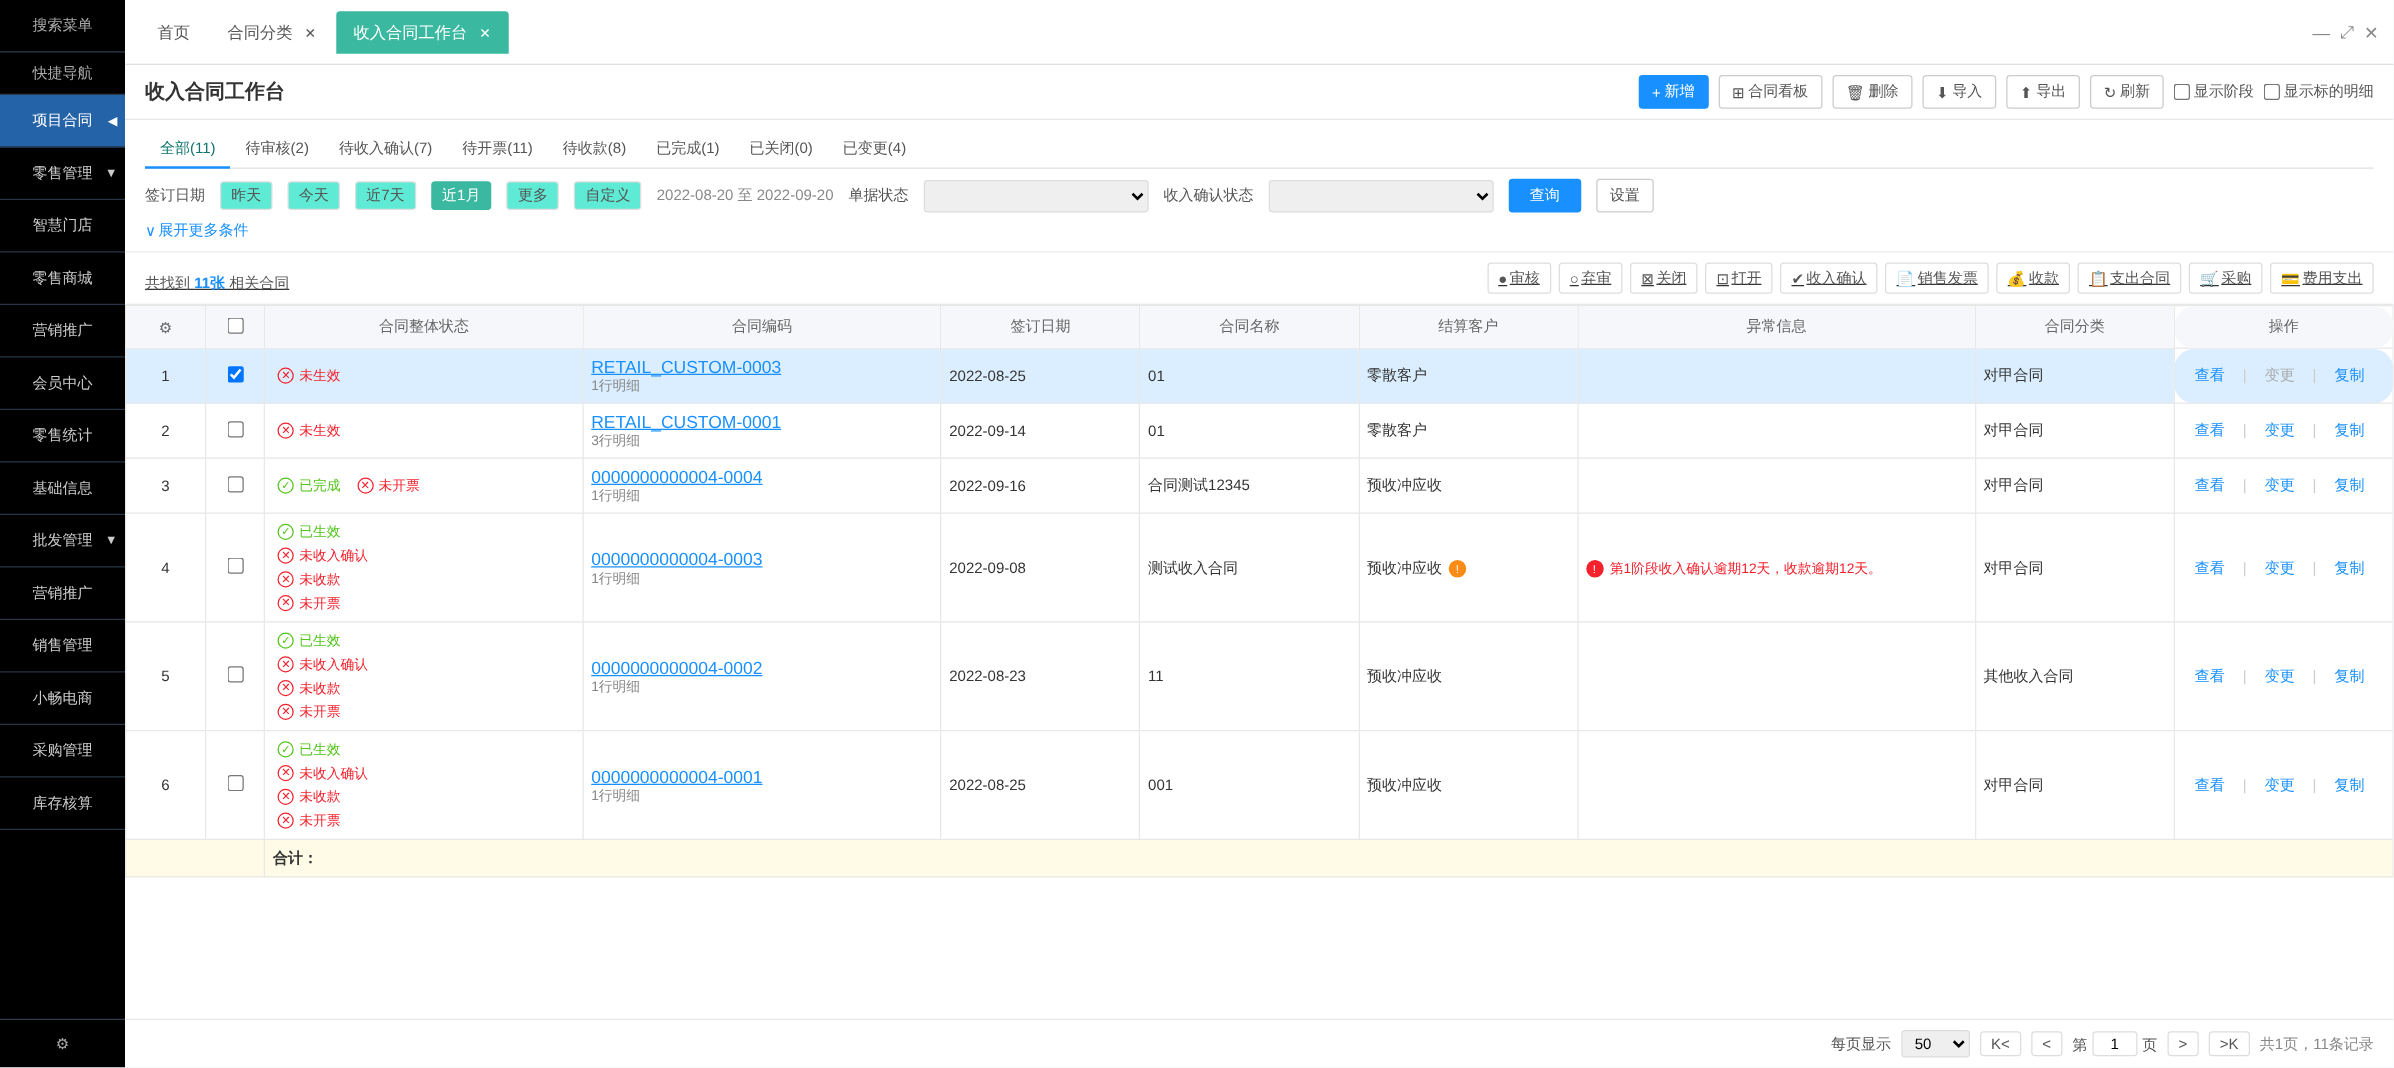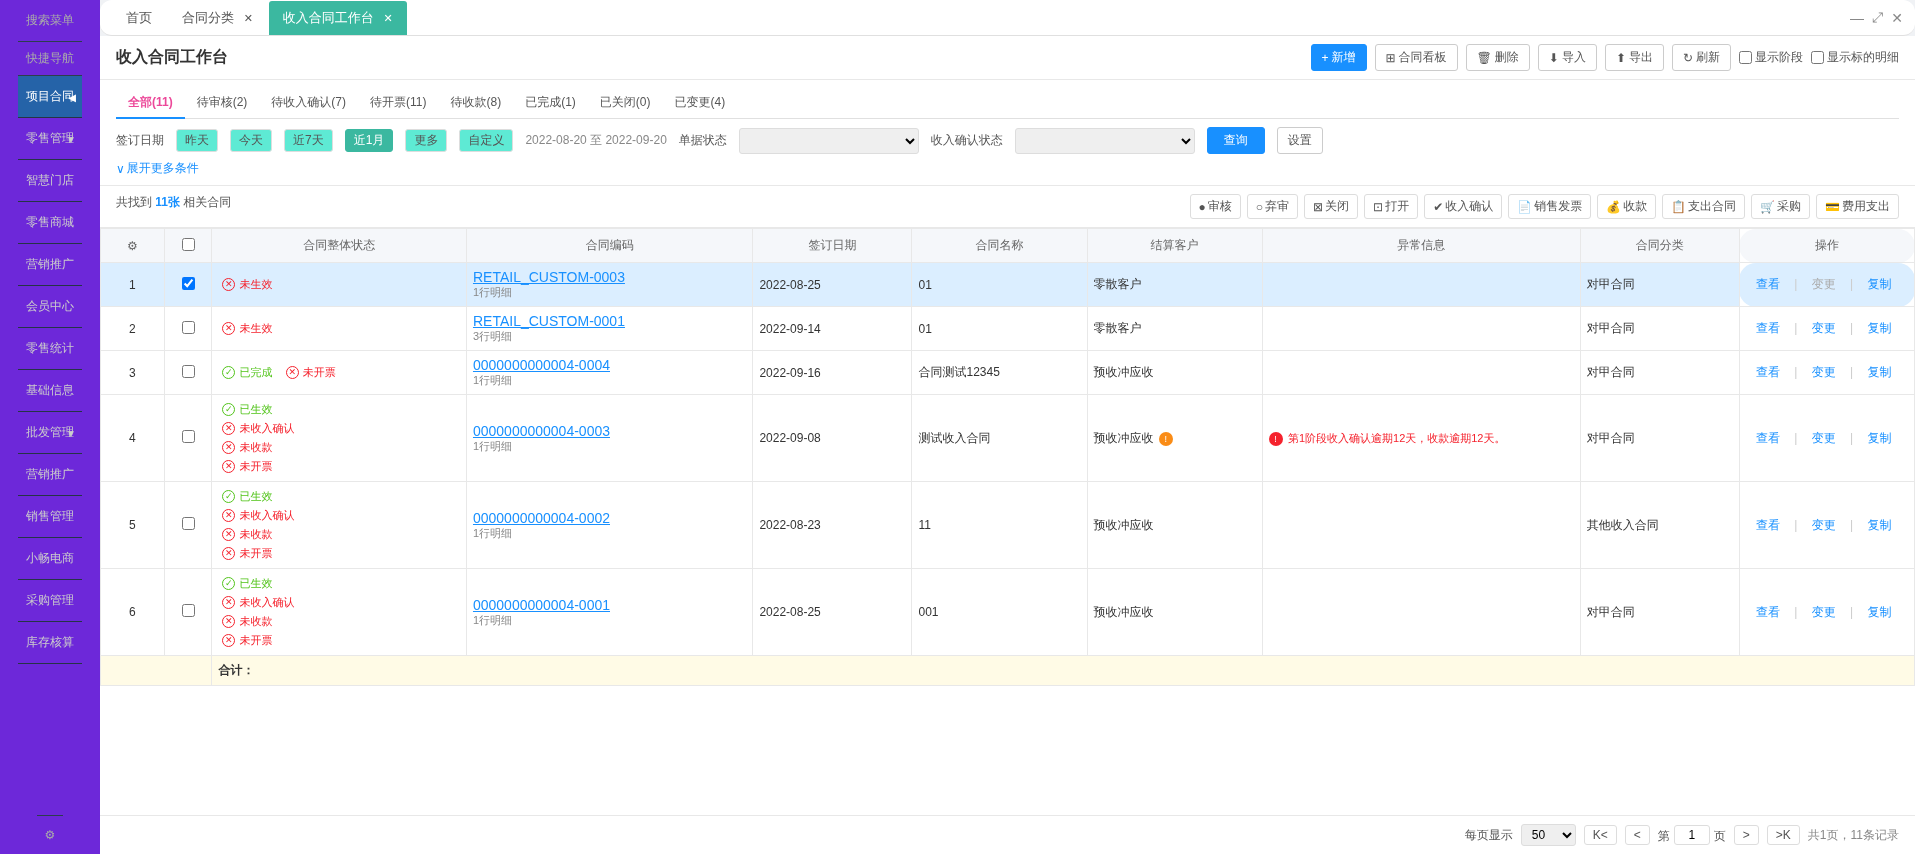--- a/index.html
+++ b/index.html
@@ -1,62 +1,62 @@
 <!DOCTYPE html>
 <html><head>
   <meta charset="utf-8">
   <style>
     * { box-sizing: border-box; margin: 0; padding: 0; }
     body { font-family: 'Microsoft YaHei', '微软雅黑', Arial, sans-serif; font-size: 12px; background: #f0f2f5; color: #333; display: flex; height: 854px; overflow: hidden; }
 
     
-    .sidebar { width: 100px; background: #6d28d9; color: #ccc; display: flex; flex-direction: column; height: 100%; flex-shrink: 0; align-items: center; }
+    .sidebar { width: 100px; background: #000000; color: #ccc; display: flex; flex-direction: column; height: 100%; flex-shrink: 0; }
     .sidebar-search { padding: 12px 8px; font-size: 12px; color: #aaa; text-align: center; border-bottom: 1px solid #2d3d4e; cursor: pointer; }
     .sidebar-nav { padding: 8px; font-size: 12px; color: #aaa; text-align: center; cursor: pointer; border-bottom: 1px solid #2d3d4e; }
     .sidebar-items { flex: 1; overflow-y: auto; }
     .sidebar-item { padding: 12px 8px; text-align: center; cursor: pointer; font-size: 12px; color: #ccc; border-bottom: 1px solid #263445; position: relative; }
     .sidebar-item.active { background: #2563a8; color: #fff; }
     .sidebar-item .arrow { position: absolute; right: 6px; top: 50%; transform: translateY(-50%); font-size: 10px; }
     .sidebar-bottom { padding: 12px 8px; text-align: center; color: #aaa; cursor: pointer; border-top: 1px solid #2d3d4e; }
 
     
     .main { flex: 1; display: flex; flex-direction: column; overflow: hidden; }
 
     
-    .tab-bar { background: #fff; border-bottom: 1px solid #e0e0e0; display: flex; align-items: center; padding: 0 12px; height: 36px; flex-shrink: 0; border-radius: 12px; }
+    .tab-bar { background: #fff; border-bottom: 1px solid #e0e0e0; display: flex; align-items: center; padding: 0 12px; height: 52px; flex-shrink: 0; }
     .tab-item { padding: 8px 14px; font-size: 13px; cursor: pointer; color: #555; margin-right: 2px; }
     .tab-item.active { background: #3bb8a0; color: #fff; border-radius: 3px 3px 0 0; }
     .tab-close { font-size: 11px; margin-left: 6px; cursor: pointer; }
     .tab-spacer { flex: 1; }
     .window-controls { display: flex; gap: 8px; align-items: center; font-size: 14px; color: #888; cursor: pointer; }
 
     
     .page-header { background: #fff; padding: 8px 16px; display: flex; align-items: center; justify-content: space-between; border-bottom: 1px solid #e8e8e8; flex-shrink: 0; }
     .page-title { font-size: 16px; font-weight: bold; color: #333; }
     .header-actions { display: flex; gap: 8px; align-items: center; }
     .btn { padding: 4px 10px; border: 1px solid #ccc; background: #fff; border-radius: 3px; cursor: pointer; font-size: 12px; color: #555; display: flex; align-items: center; gap: 3px; }
     .btn-primary { background: #1890ff; color: #fff; border-color: #1890ff; }
     .checkbox-label { display: flex; align-items: center; gap: 3px; font-size: 12px; color: #555; cursor: pointer; }
 
     
     .filter-section { background: #fff; padding: 8px 16px; border-bottom: 1px solid #e8e8e8; flex-shrink: 0; }
     .filter-tabs { display: flex; gap: 0; border-bottom: 1px solid #e0e0e0; margin-bottom: 8px; }
     .filter-tab { padding: 6px 12px; font-size: 12px; cursor: pointer; color: #555; border-bottom: 2px solid transparent; margin-bottom: -1px; }
-    .filter-tab.active { color: #ec4899; border-bottom-color: #1890ff; font-weight: 700; }
+    .filter-tab.active { color: #0f766e; border-bottom-color: #1890ff; font-weight: 400; }
     .filter-row { display: flex; align-items: center; gap: 12px; flex-wrap: wrap; }
     .filter-label { font-size: 12px; color: #555; white-space: nowrap; }
     .filter-btn { padding: 2px 8px; border: 1px solid #ddd; border-radius: 3px; background: #5eead4; cursor: pointer; font-size: 12px; color: #555; }
     .filter-btn.active { background: #3bb8a0; color: #fff; border-color: #3bb8a0; }
     .filter-date-range { font-size: 12px; color: #888; }
     .filter-select { padding: 4px 8px; border: 1px solid #ddd; border-radius: 3px; font-size: 12px; min-width: 180px; }
     .expand-btn { color: #1890ff; cursor: pointer; font-size: 12px; display: flex; align-items: center; gap: 2px; }
 
     
     .table-section { flex: 1; overflow: hidden; display: flex; flex-direction: column; background: #fff; margin: 0; }
-    .table-toolbar { padding: 8px 16px; display: flex; align-items: flex-start; justify-content: space-between; border-bottom: 1px solid #e8e8e8; flex-shrink: 0; }
+    .table-toolbar { padding: 8px 16px; display: flex; align-items: flex-end; justify-content: space-between; border-bottom: 1px solid #e8e8e8; flex-shrink: 0; text-decoration: underline; }
     .total-info { font-size: 12px; color: #555; }
     .total-info span { color: #1890ff; font-weight: bold; }
     .action-btns { display: flex; gap: 6px; flex-wrap: wrap; }
     .action-btn { padding: 3px 8px; border: 1px solid #ddd; background: #fff; border-radius: 3px; cursor: pointer; font-size: 12px; color: #555; display: flex; align-items: center; gap: 2px; }
 
     
     .table-wrapper { flex: 1; overflow: auto; }
     table { width: 100%; border-collapse: collapse; font-size: 12px; }
     thead th { background: #f5f7fa; border: 1px solid #e8e8e8; padding: 8px 6px; font-weight: 500; color: #666; white-space: nowrap; position: sticky; top: 0; z-index: 1; }
     tbody td { border: 1px solid #e8e8e8; padding: 6px; color: #333; vertical-align: middle; }

